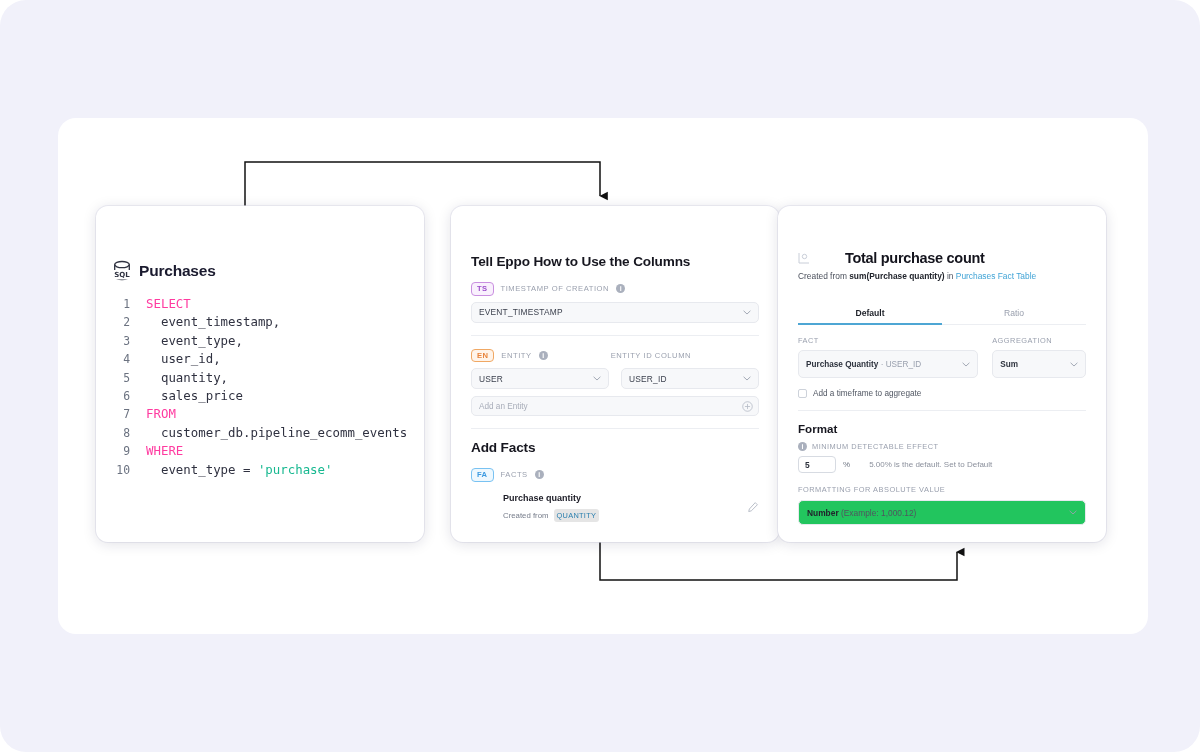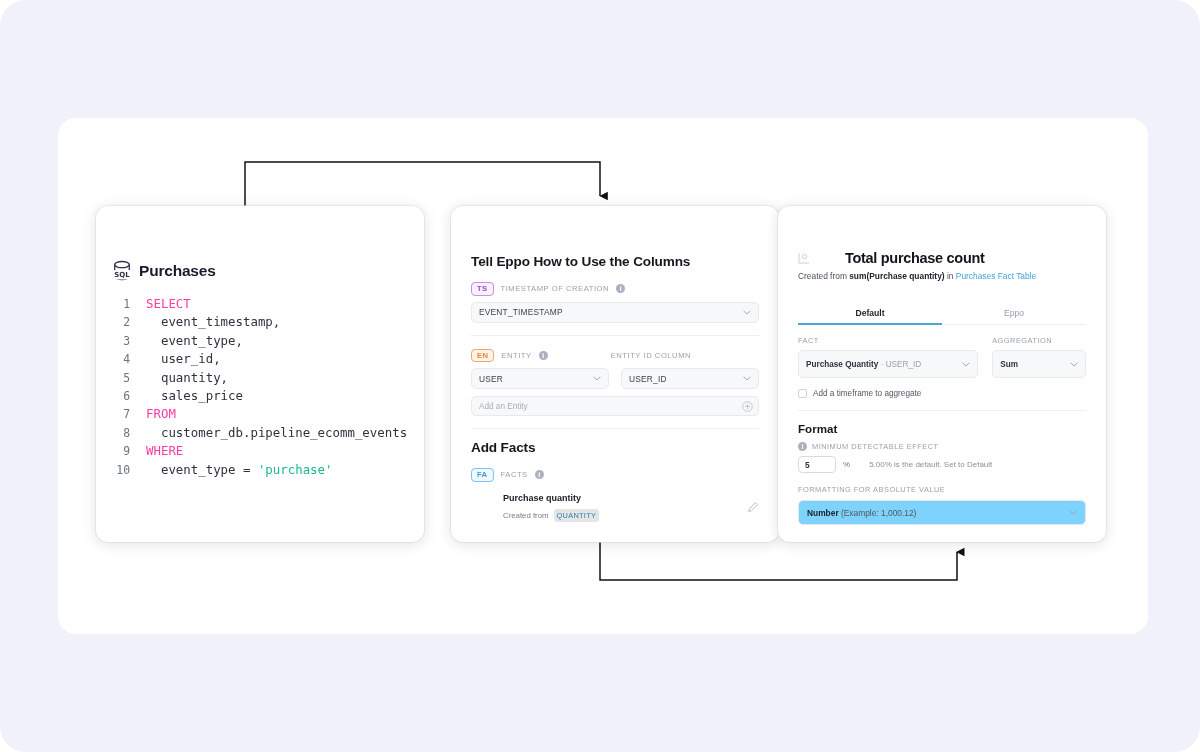--- a/index.html
+++ b/index.html
@@ -113,21 +113,21 @@
   .h3 { font-size: 11.6px; font-weight: 700; color: #16161f; }
   .mde-row { margin-top: 5px; display: flex; align-items: center; gap: 7px; }
   .mde-input {
     width: 38px; height: 17px; border: 1px solid #d7dbe2; border-radius: 4px; background: #fff;
     font-size: 8.4px; color: #2b2f3a; display: flex; align-items: center; padding-left: 6px; font-weight: 700;
   }
   .pct { font-size: 8px; color: #6f7683; }
   .mde-hint { font-size: 8px; color: #8b909c; margin-left: 12px; }
   .lbl2 { font-size: 7.4px; letter-spacing: .5px; color: #9aa0ae; text-transform: uppercase; }
   .fmt-sel {
-    margin-top: 6px; height: 25px; border-radius: 5px; background: #7dd3fc; border: 1px solid #e7e9ee;
+    margin-top: 6px; height: 25px; border-radius: 5px; background: #22c55e; border: 1px solid #e7e9ee;
     display: flex; align-items: center; justify-content: space-between; padding: 0 8px; font-size: 8.4px; color: #50555f;
   }
   .fmt-sel b { color: #21242c; }
 </style>
 </head>
 <body>
 
 <div id="page">
 
   <div class="stage"></div>
@@ -280,21 +280,21 @@
           <circle cx="6.5" cy="4.5" r="2.2" fill="none" stroke="#c9ced8" stroke-width="1"></circle>
         </svg>
         <span class="t">Total purchase count</span>
       </div>
       <div class="metric-sub">
         <span>Created from </span><b>sum(Purchase quantity)</b><span> in </span><a href="#">Purchases Fact Table</a>
       </div>
 
       <div class="tabs">
         <div class="tab active">Default</div>
-        <div class="tab">Eppo</div>
+        <div class="tab">Ratio</div>
       </div>
 
       <div class="flds">
         <div class="fld fact">
           <div class="lbl2">FACT</div>
           <div class="sel2">
             <span><span class="strong">Purchase Quantity</span><span class="muted"> · USER_ID</span></span>
             <svg class="chev" viewBox="0 0 8 5">
                 <path d="M0.6,0.8 L4,4 L7.4,0.8" fill="none" stroke="#9aa0ae" stroke-width="0.9"></path>
               </svg>

